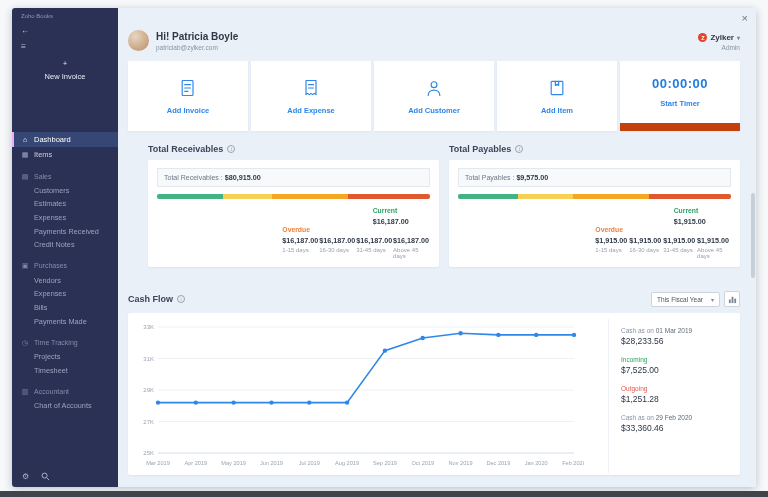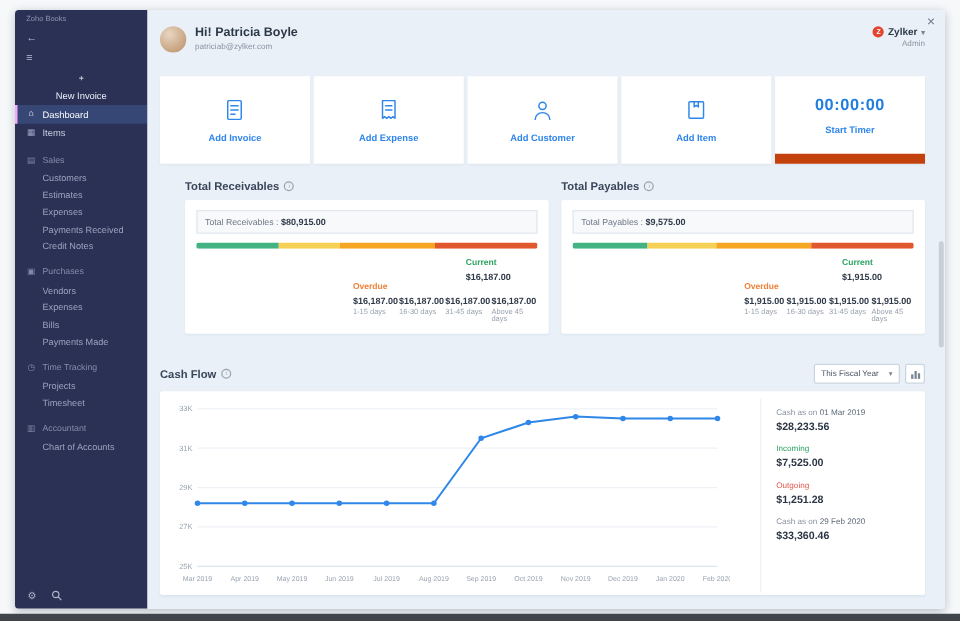--- a/index.html
+++ b/index.html
@@ -19,30 +19,30 @@
   .brand { font-size:6px; color:#8d95b5; padding:5px 9px 3px; }
   .side-icon-row { padding:3px 9px; font-size:8.5px; color:#b9c0d6; cursor:pointer; line-height:10px; }
   .nav { flex:1; overflow:hidden; margin-top:2px; }
   .nav-row { display:flex; align-items:center; gap:5px; padding:3.5px 9px; font-size:7.5px; color:#c6cce0; cursor:pointer; line-height:8px; }
   .nav-row .nav-icon { width:8px; font-size:7px; color:#9aa2c2; text-align:center; flex-shrink:0; }
   .nav-row.section { margin-top:7px; color:#848dad; font-size:7px; }
   .nav-row.section .nav-icon { color:#7f88a8; }
   .nav-row.subitem { padding:2.8px 9px 2.8px 22px; color:#9ba3c0; font-size:7.3px; }
   .nav-row.newinvoice { color:#e8ecf8;flex-direction:column; }
   .nav-row.newinvoice .nav-icon { color:#e8ecf8; }
-  .nav-row.active { background:rgba(98,144,236,.22); color:#fff; border-left:2px solid #f0abfc; padding-left:7px; }
+  .nav-row.active { background:rgba(98,144,236,.22); color:#fff; border-left:2px solid #f0abfc; padding-left:7px;margin-top:48px; }
   .nav-row.active .nav-icon { color:#fff; }
   .side-footer { position:absolute; bottom:0; left:0; right:0; display:flex; gap:12px; padding:6px 10px; align-items:center; }
   .gear { font-size:8px; color:#aab1c9; cursor:pointer; }
 
   
   .main { flex:1; background:#e9f0f7; position:relative; padding:0 16px 0 10px; min-width:0; }
   .close { position:absolute; top:5px; right:8px; font-size:11px; color:#6b7585; background:none; border:none; cursor:pointer; line-height:11px; }
 
-  .header { display:flex; align-items:flex-start; margin-top:13px; height:30px; }
+  .header { display:flex; align-items:flex-end; margin-top:13px; height:30px; }
   .avatar { width:21px; height:21px; border-radius:50%; background:radial-gradient(circle at 35% 30%, #e8d6c2, #b98d63); margin-right:7px; flex-shrink:0; }
   .greeting { font-size:10px; font-weight:bold; color:#2e3948; }
   .email { font-size:6.5px; color:#8a93a3; margin-top:2px; }
   .org { margin-left:auto; text-align:right; }
   .org-row { display:flex; align-items:center; gap:3px; font-size:8px; font-weight:bold; color:#2e3948; cursor:pointer; justify-content:flex-end; }
   .org-logo { width:9px; height:9px; border-radius:50%; background:#e4432e; color:#fff; font-size:5.5px; display:inline-flex; align-items:center; justify-content:center; font-weight:bold; }
   .caret { font-size:6px; color:#7c8594; }
   .role { font-size:6.5px; color:#8a93a3; margin-top:2px; }
 
   
@@ -83,21 +83,21 @@
   .select { display:flex; align-items:center; gap:8px; background:#fff; border:1px solid #ccd5df; border-radius:2px; font-size:6.5px; color:#4a5564; padding:3px 5px; cursor:pointer; }
   .cfg { width:16px; height:16px; background:#fff; border:1px solid #ccd5df; border-radius:2px; display:flex; align-items:center; justify-content:center; cursor:pointer; padding:0; }
   .cf-card { display:flex; padding:6px 0 2px 4px; }
   .cf-chart-wrap { flex:1; min-width:0; }
   .cf-stats { width:132px; border-left:1px solid #eef1f5; padding:8px 4px 0 12px; flex-shrink:0; }
   .stat { margin-bottom:10px; }
   .stat-label { font-size:6.5px; color:#8a93a3; }
   .stat-date { color:#5e6977; }
   .stat.incoming .stat-label { color:#2ba361; }
   .stat.outgoing .stat-label { color:#e2574c; }
-  .stat-value { font-size:8.5px; font-weight:bold; color:#2b3544; margin-top:2px; }
+  .stat-value { font-size:8.5px; font-weight:normal; color:#2b3544; margin-top:2px; }
 
   .scroll-thumb { position:absolute; right:1px; top:185px; width:4px; height:85px; background:#c7cfd9; border-radius:2px; cursor:pointer; }
 </style>
 </head>
 <body>
 
 <div class="window">
 
   <aside class="sidebar">
     <div class="brand">Zoho Books</div>

